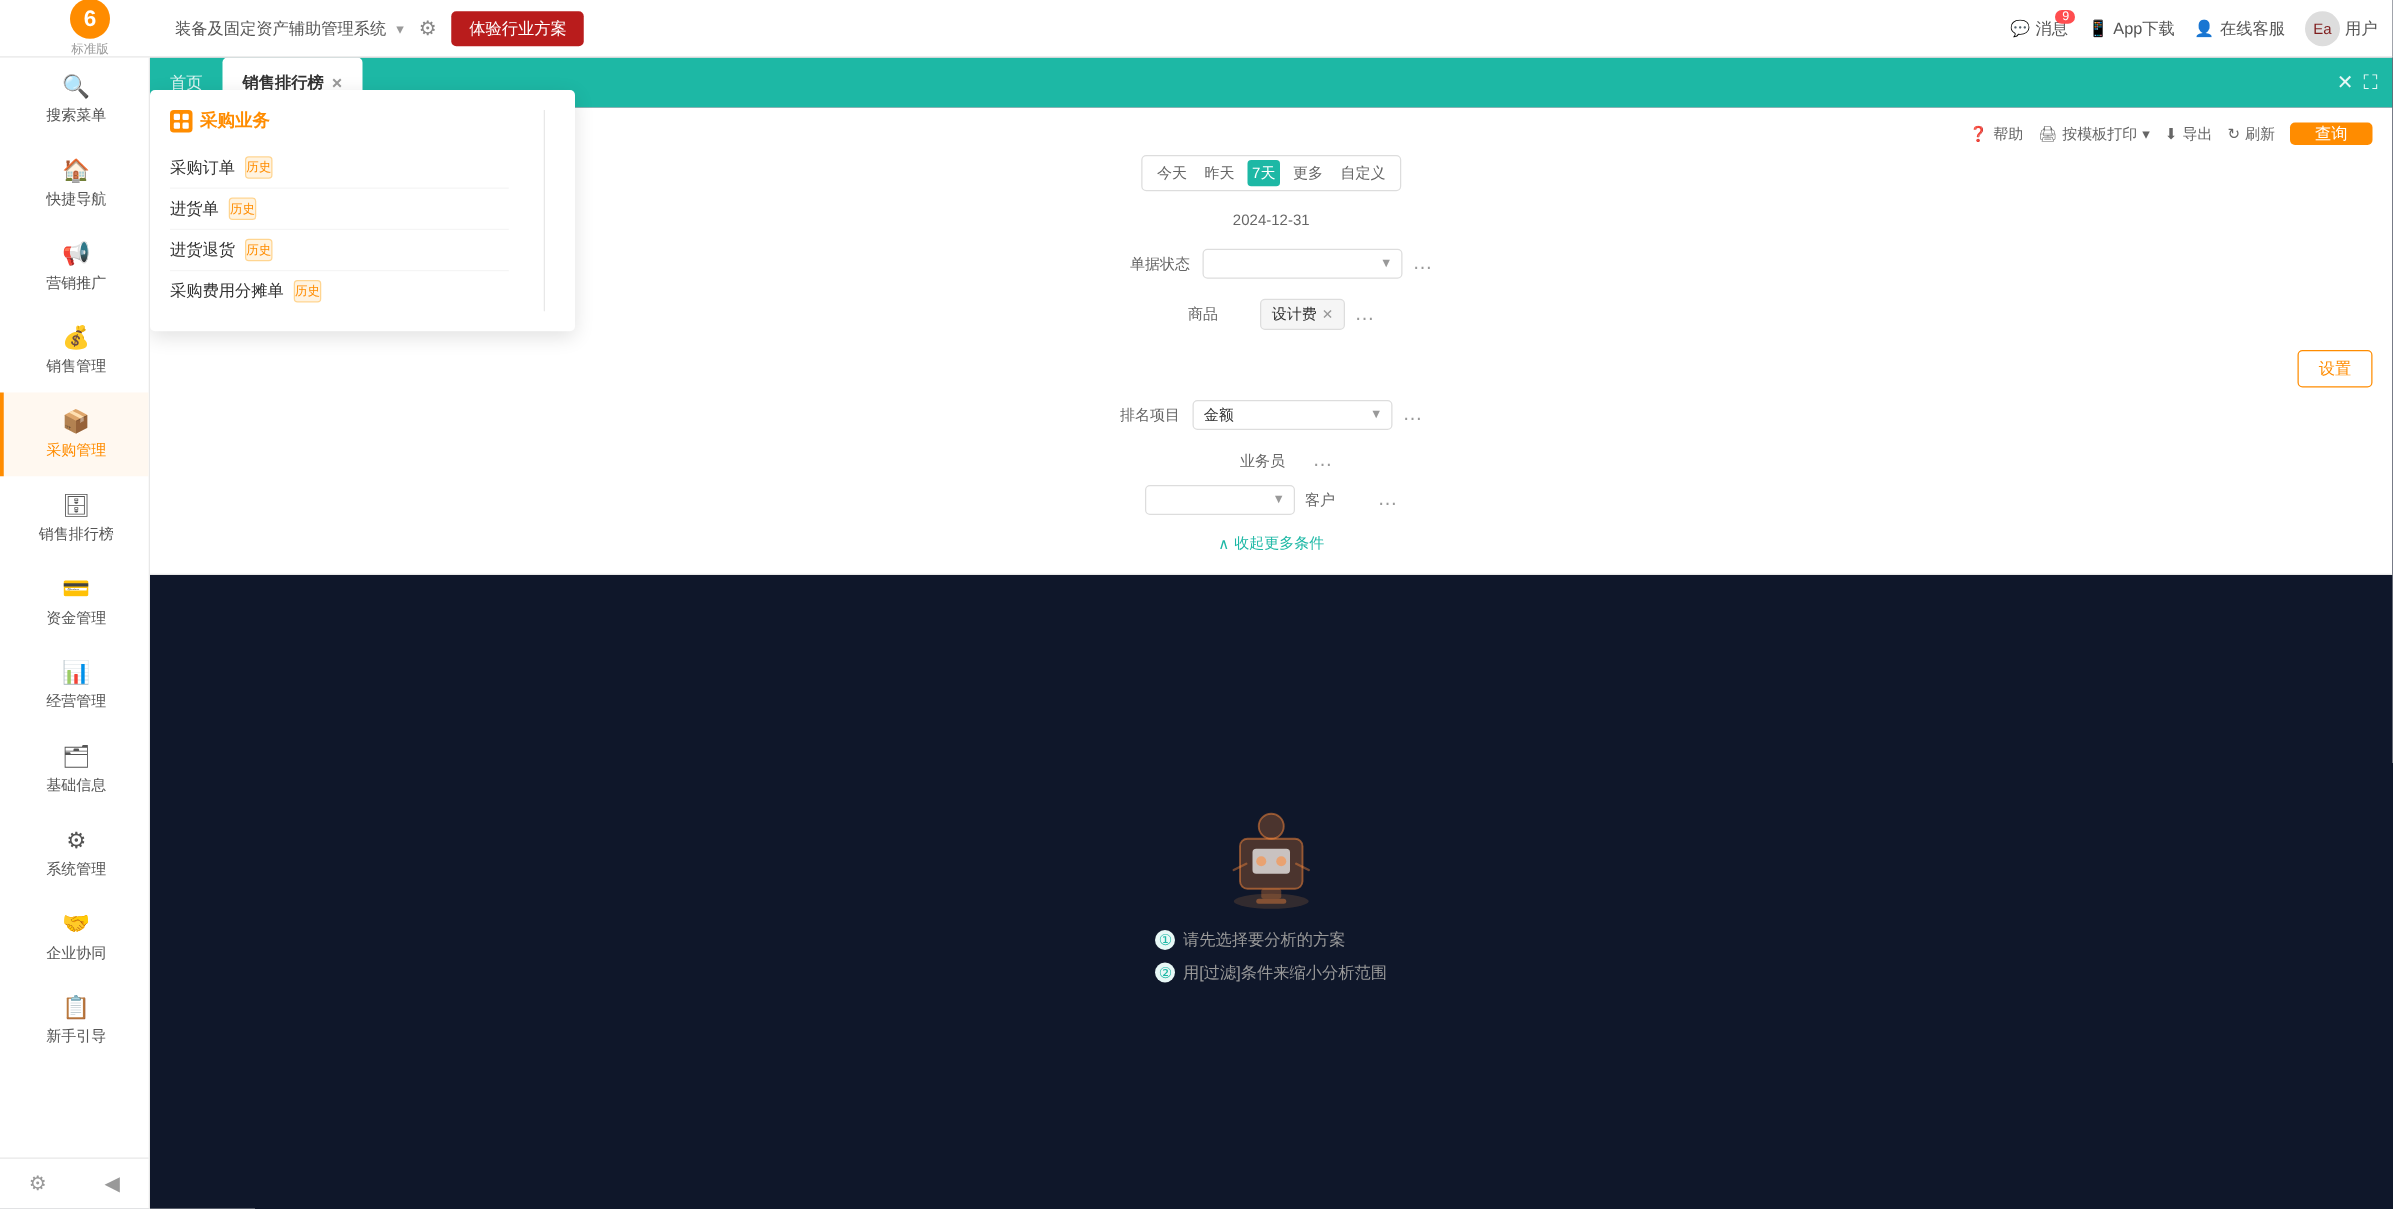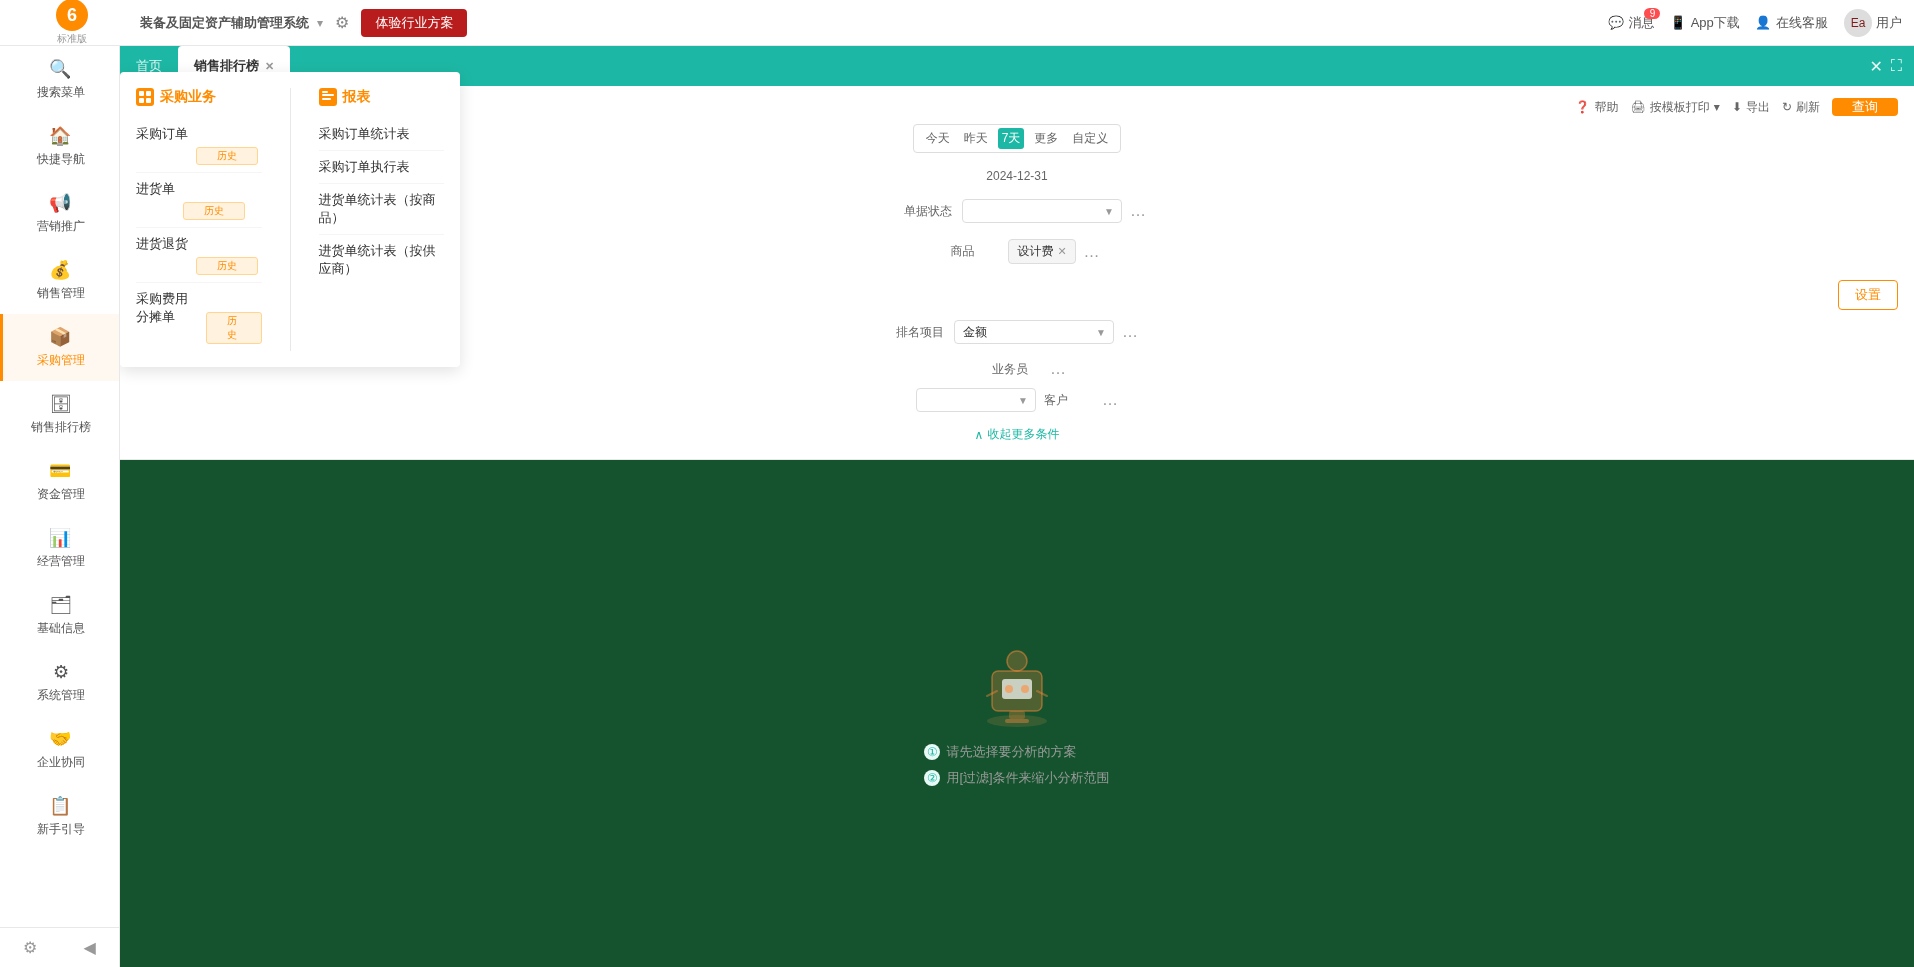--- a/index.html
+++ b/index.html
@@ -42,21 +42,20 @@
     }
     .system-title-area {
       display: flex;
       align-items: center;
       gap: 8px;
       margin-left: 8px;
     }
     .system-title {
       font-size: 13px;
       color: #555;
-      font-weight: bold;
     }
     .title-arrow {
       color: #999;
       font-size: 12px;
     }
     .settings-icon {
       color: #888;
       font-size: 16px;
       cursor: pointer;
       margin-left: 4px;
@@ -157,21 +156,21 @@
       font-size: 16px;
       cursor: pointer;
     }
 
     
     .content-area {
       flex: 1;
       display: flex;
       flex-direction: column;
       overflow: hidden;
-      background: #14532d;
+      background: #0f172a;
       position: relative;
     }
 
     
     .tab-bar {
       background: #1db8a5;
       display: flex;
       align-items: center;
       height: 40px;
       padding: 0 0;
@@ -419,22 +418,21 @@
       font-size: 13px;
       border-bottom: 1px solid #f5f5f5;
     }
     .dropdown-item:last-child { border-bottom: none; }
     .history-badge {
       background: #fff3e0;
       color: #ff8c00;
       border: 1px solid #ffd591;
       border-radius: 3px;
       font-size: 10px;
-      padding: 1px 20px;
-      margin-top: 22px;
+      padding: 1px 0;
     }
     .dropdown-divider {
       width: 1px;
       background: #e8e8e8;
       margin: 0 8px;
     }
 
     .content-wrapper {
       flex: 1;
       display: flex;
@@ -578,44 +576,20 @@
           <div class="dropdown-item">
             <span>进货退货</span>
             <span class="history-badge">历史</span>
           </div>
           <div class="dropdown-item">
             <span>采购费用分摊单</span>
             <span class="history-badge">历史</span>
           </div>
         </div>
         <div class="dropdown-divider"></div>
-        <div class="dropdown-col">
-          <div class="dropdown-col-title">
-            <div class="dropdown-col-title-icon" style="background:#ff8c00;">
-              <svg width="14" height="14" viewBox="0 0 14 14">
-                  <rect x="1" y="4" width="12" height="2" fill="white" rx="1"></rect>
-                  <rect x="1" y="8" width="9" height="2" fill="white" rx="1"></rect>
-                  <rect x="1" y="1" width="6" height="2" fill="white" rx="1"></rect>
-                </svg>
-            </div>
-            <span>报表</span>
-          </div>
-          <div class="dropdown-item">
-            <span>采购订单统计表</span>
-          </div>
-          <div class="dropdown-item">
-            <span>采购订单执行表</span>
-          </div>
-          <div class="dropdown-item">
-            <span>进货单统计表（按商品）</span>
-          </div>
-          <div class="dropdown-item">
-            <span>进货单统计表（按供应商）</span>
-          </div>
-        </div>
       </div>
     </div>
 
     <div class="content-wrapper">
 
       <div class="filter-area">
         <div class="filter-toolbar">
           <div class="filter-toolbar-btn">
             <span>❓</span>
             <span>帮助</span>

